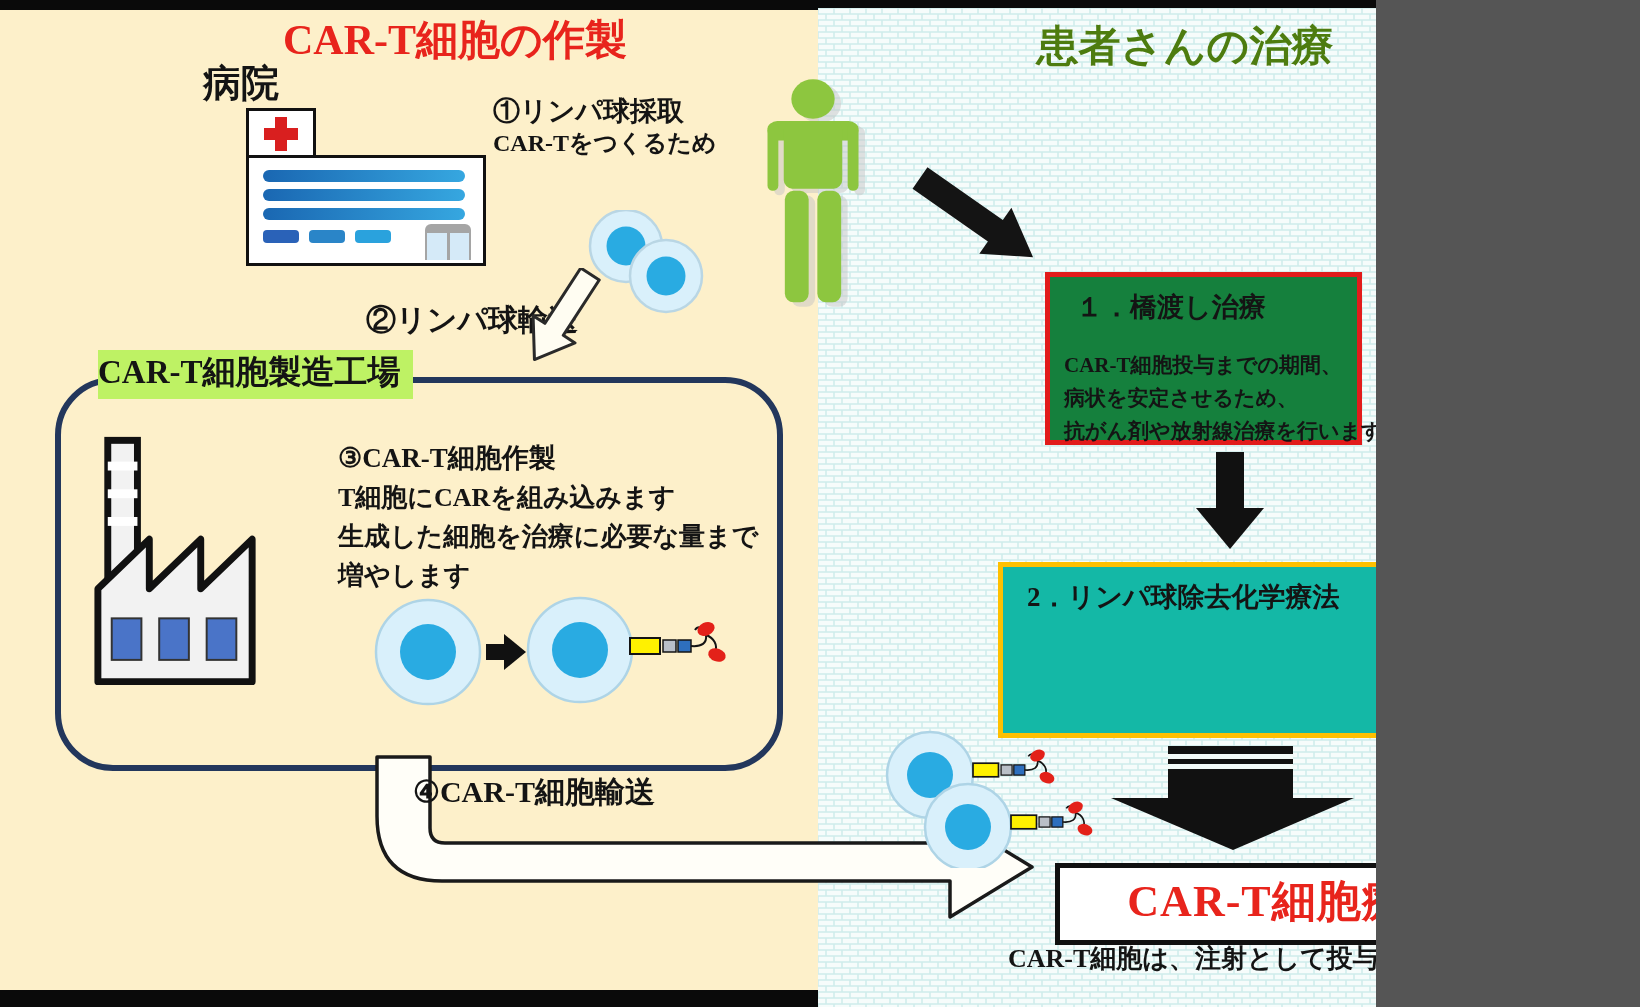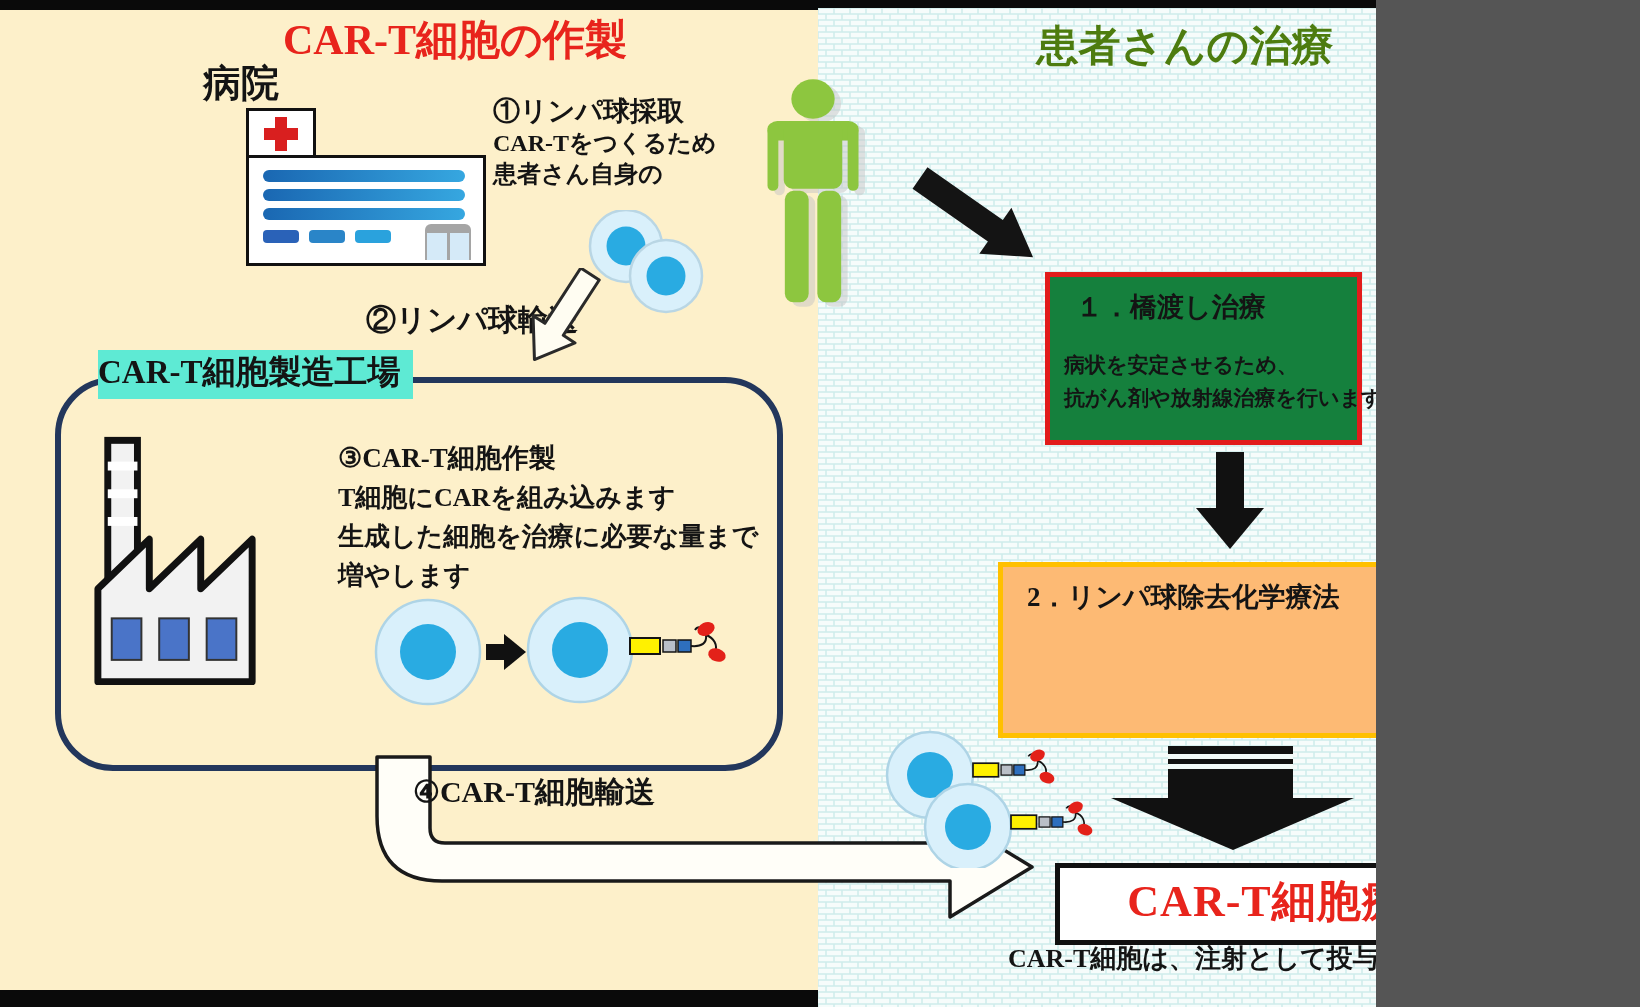--- a/index.html
+++ b/index.html
@@ -23,29 +23,29 @@
   .h-sq{position:absolute;top:72px;width:36px;height:13px;border-radius:4px;}
   .h-door{position:absolute;left:176px;top:66px;width:46px;height:36px;}
   .h-door .top{position:absolute;left:0;top:0;width:46px;height:9px;background:#a5a5a5;border-radius:6px 6px 0 0;}
   .h-door .body{position:absolute;left:0;top:9px;width:46px;height:27px;background:#a5a5a5;display:flex;gap:3px;padding:0 2px;box-sizing:border-box;}
   .h-door .pane{flex:1;background:#d5eaf8;}
   .step1{left:493px;top:94px;z-index:2;}
   .step1 .title{font-size:27px;line-height:34px;}
   .step1 .line{font-size:24px;line-height:31px;}
   .step2-label{left:366px;top:300px;font-size:30px;z-index:2;}
   .factory-box{left:55px;top:377px;width:716px;height:382px;border:6px solid #23375c;border-radius:58px;z-index:1;}
-  .factory-label{left:98px;top:350px;font-size:33px;background:#5eead4;padding:0 12px 4px 0;z-index:3;}
+  .factory-label{left:98px;top:350px;font-size:33px;background:#bef264;padding:0 12px 4px 0;z-index:3;}
   .step3{left:338px;top:438px;z-index:2;}
   .step3 .title{font-size:27px;line-height:40px;}
   .step3 .line{font-size:26px;line-height:39px;}
   .step4-label{left:413px;top:772px;font-size:30px;z-index:5;}
   .box1{left:1045px;top:272px;width:307px;height:163px;background:#15803d;border:5px solid #e21b1b;z-index:2;}
   .box1 .title{position:absolute;left:26px;top:12px;font-size:27px;}
   .box1 .body{position:absolute;left:14px;top:72px;font-size:21px;line-height:33px;}
-  .box2{left:998px;top:562px;width:436px;height:166px;background:#fdba74;border:5px solid #ffc000;z-index:2;}
+  .box2{left:998px;top:562px;width:436px;height:166px;background:#14b8a6;border:5px solid #ffc000;z-index:2;}
   .box2 .title{position:absolute;left:24px;top:12px;font-size:27px;}
   .box2 .body{position:absolute;left:12px;top:70px;font-size:20px;line-height:34px;}
   .result-box{left:1055px;top:863px;width:363px;height:72px;background:#fff;border:5px solid #101010;
               text-align:center;line-height:68px;font-size:44px;color:#e8241c;letter-spacing:1px;z-index:2;padding-left:48px;}
   .caption{left:1008px;top:941px;width:460px;text-align:center;font-size:26px;z-index:2;}
   svg{display:block;}
 </style>
 </head>
 <body>
 
@@ -88,21 +88,20 @@
             <div class="pane"></div>
             <div class="pane"></div>
           </div>
       </div>
     </div>
   </div>
 
   <div class="abs step1">
     <div class="t title">①リンパ球採取</div>
     <div class="t line">CAR-Tをつくるため</div>
-    <div class="t line">患者さん自身の</div>
   </div>
 
   <svg class="abs" style="left:580px;top:210px;z-index:2;" width="160" height="105" viewBox="0 0 160 105">
     <circle cx="46" cy="36" r="36" fill="#d9f0fb" stroke="#b9d6e4" stroke-width="2.5"></circle>
     <circle cx="46" cy="36" r="19.5" fill="#29abe2"></circle>
     <circle cx="86" cy="66" r="36" fill="#d9f0fb" stroke="#b9d6e4" stroke-width="2.5"></circle>
     <circle cx="86" cy="66" r="19.5" fill="#29abe2"></circle>
   </svg>
 
   <div class="abs t step2-label">②リンパ球輸送</div>
@@ -211,20 +210,21 @@
 
   <svg class="abs" style="left:880px;top:150px;z-index:2;" width="170" height="130" viewBox="0 0 170 130">
     <g transform="translate(40,28) rotate(-55)">
       <polygon points="-13,0 13,0 13,92 28,92 0,138 -28,92 -13,92" fill="#141414"></polygon>
     </g>
   </svg>
 
   <div class="abs box1">
     <div class="t title">１．橋渡し治療</div>
     <div class="body">
+      <div class="t">CAR-T細胞投与までの期間、</div>
       <div class="t">病状を安定させるため、</div>
       <div class="t">抗がん剤や放射線治療を行います</div>
     </div>
   </div>
 
   <svg class="abs" style="left:1420px;top:258px;z-index:2;" width="160" height="215" viewBox="0 0 160 215">
     <path d="M70,25 a12,12 0 0 1 24,0" fill="none" stroke="#111" stroke-width="5"></path>
     <rect x="17" y="25" width="86" height="98" rx="16" fill="none" stroke="#111" stroke-width="6"></rect>
     <line x1="17" y1="75" x2="103" y2="75" stroke="#111" stroke-width="4"></line>
     <line x1="84" y1="38" x2="101" y2="38" stroke="#111" stroke-width="3.5"></line>

